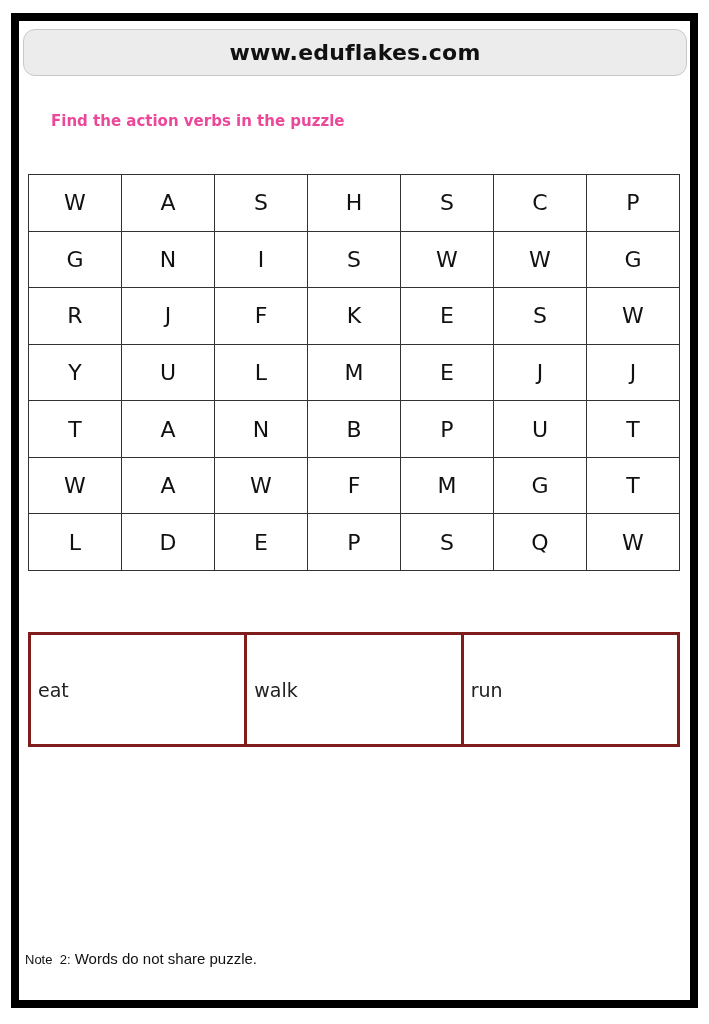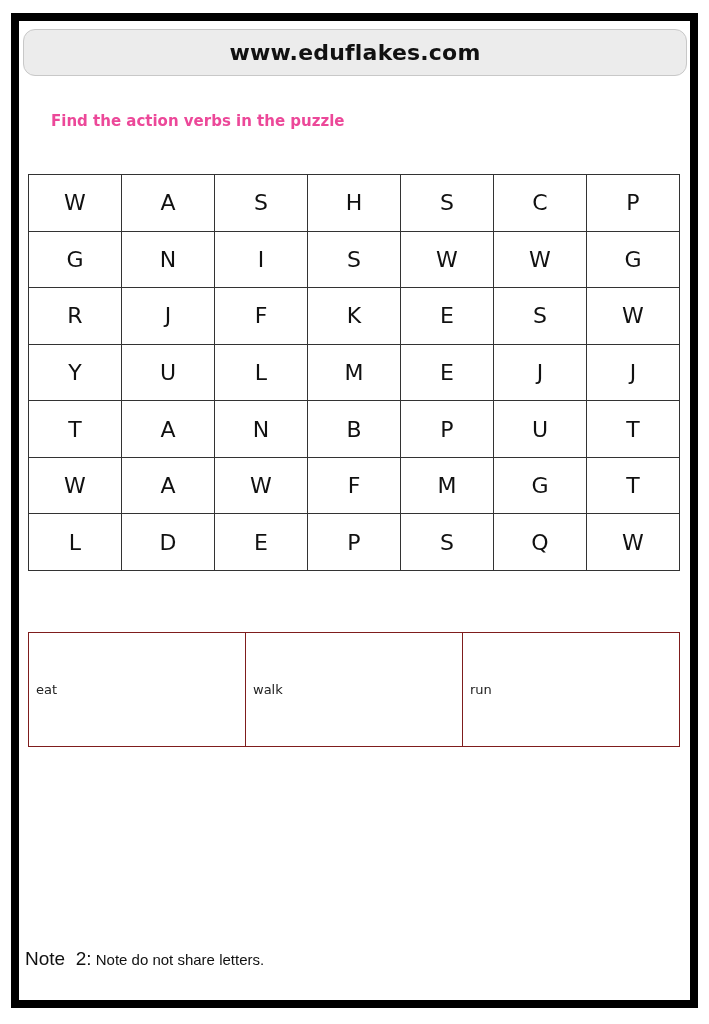--- a/index.html
+++ b/index.html
@@ -24,27 +24,27 @@
   }
   table.grid td {
     border: 1px solid #333; text-align: center; vertical-align: middle;
     font-family: "DejaVu Sans", sans-serif; font-size: 22px; color: #111; padding: 0;
   }
   table.words {
     position: absolute; left: 28px; top: 632px; width: 652px; height: 115px;
     border-collapse: collapse; table-layout: fixed;
   }
   table.words td {
-    border: 1px solid #7f1d1d; text-align: left; vertical-align: middle;
-    font-family: "DejaVu Sans", sans-serif; font-size: 13px; color: #222; padding: 0 0 0 7px;
+    border: 3px solid #7f1d1d; text-align: left; vertical-align: middle;
+    font-family: "DejaVu Sans", sans-serif; font-size: 19px; color: #222; padding: 0 0 0 7px;
     height: 38px;
   }
   .notes { position: absolute; left: 25px; top: 948px; font-family: "Liberation Sans", sans-serif; color: #111; }
   .note-line { font-size: 15px; line-height: 21px; white-space: pre; }
-  .note-line .note-label-small { font-size: 19px; }
+  .note-line .note-label-small { font-size: 13px; }
 </style>
 </head>
 <body>
 
 <div class="frame"></div>
 
 <div class="header-box">
   <span class="site-title">www.eduflakes.com</span>
 </div>
 
@@ -122,14 +122,14 @@
   <tbody id="words-body">
       <tr>
         <td>eat</td>
         <td>walk</td>
         <td>run</td>
       </tr>
     </tbody>
 </table>
 
 <div class="notes">
-  <div class="note-line"><span class="note-label-small">Note  2:</span><span> Note do not share letters.</span></div>
+  <div class="note-line"><span class="note-label-small">Note  2:</span><span> Words do not share puzzle.</span></div>
 </div>
 
 </body></html>

